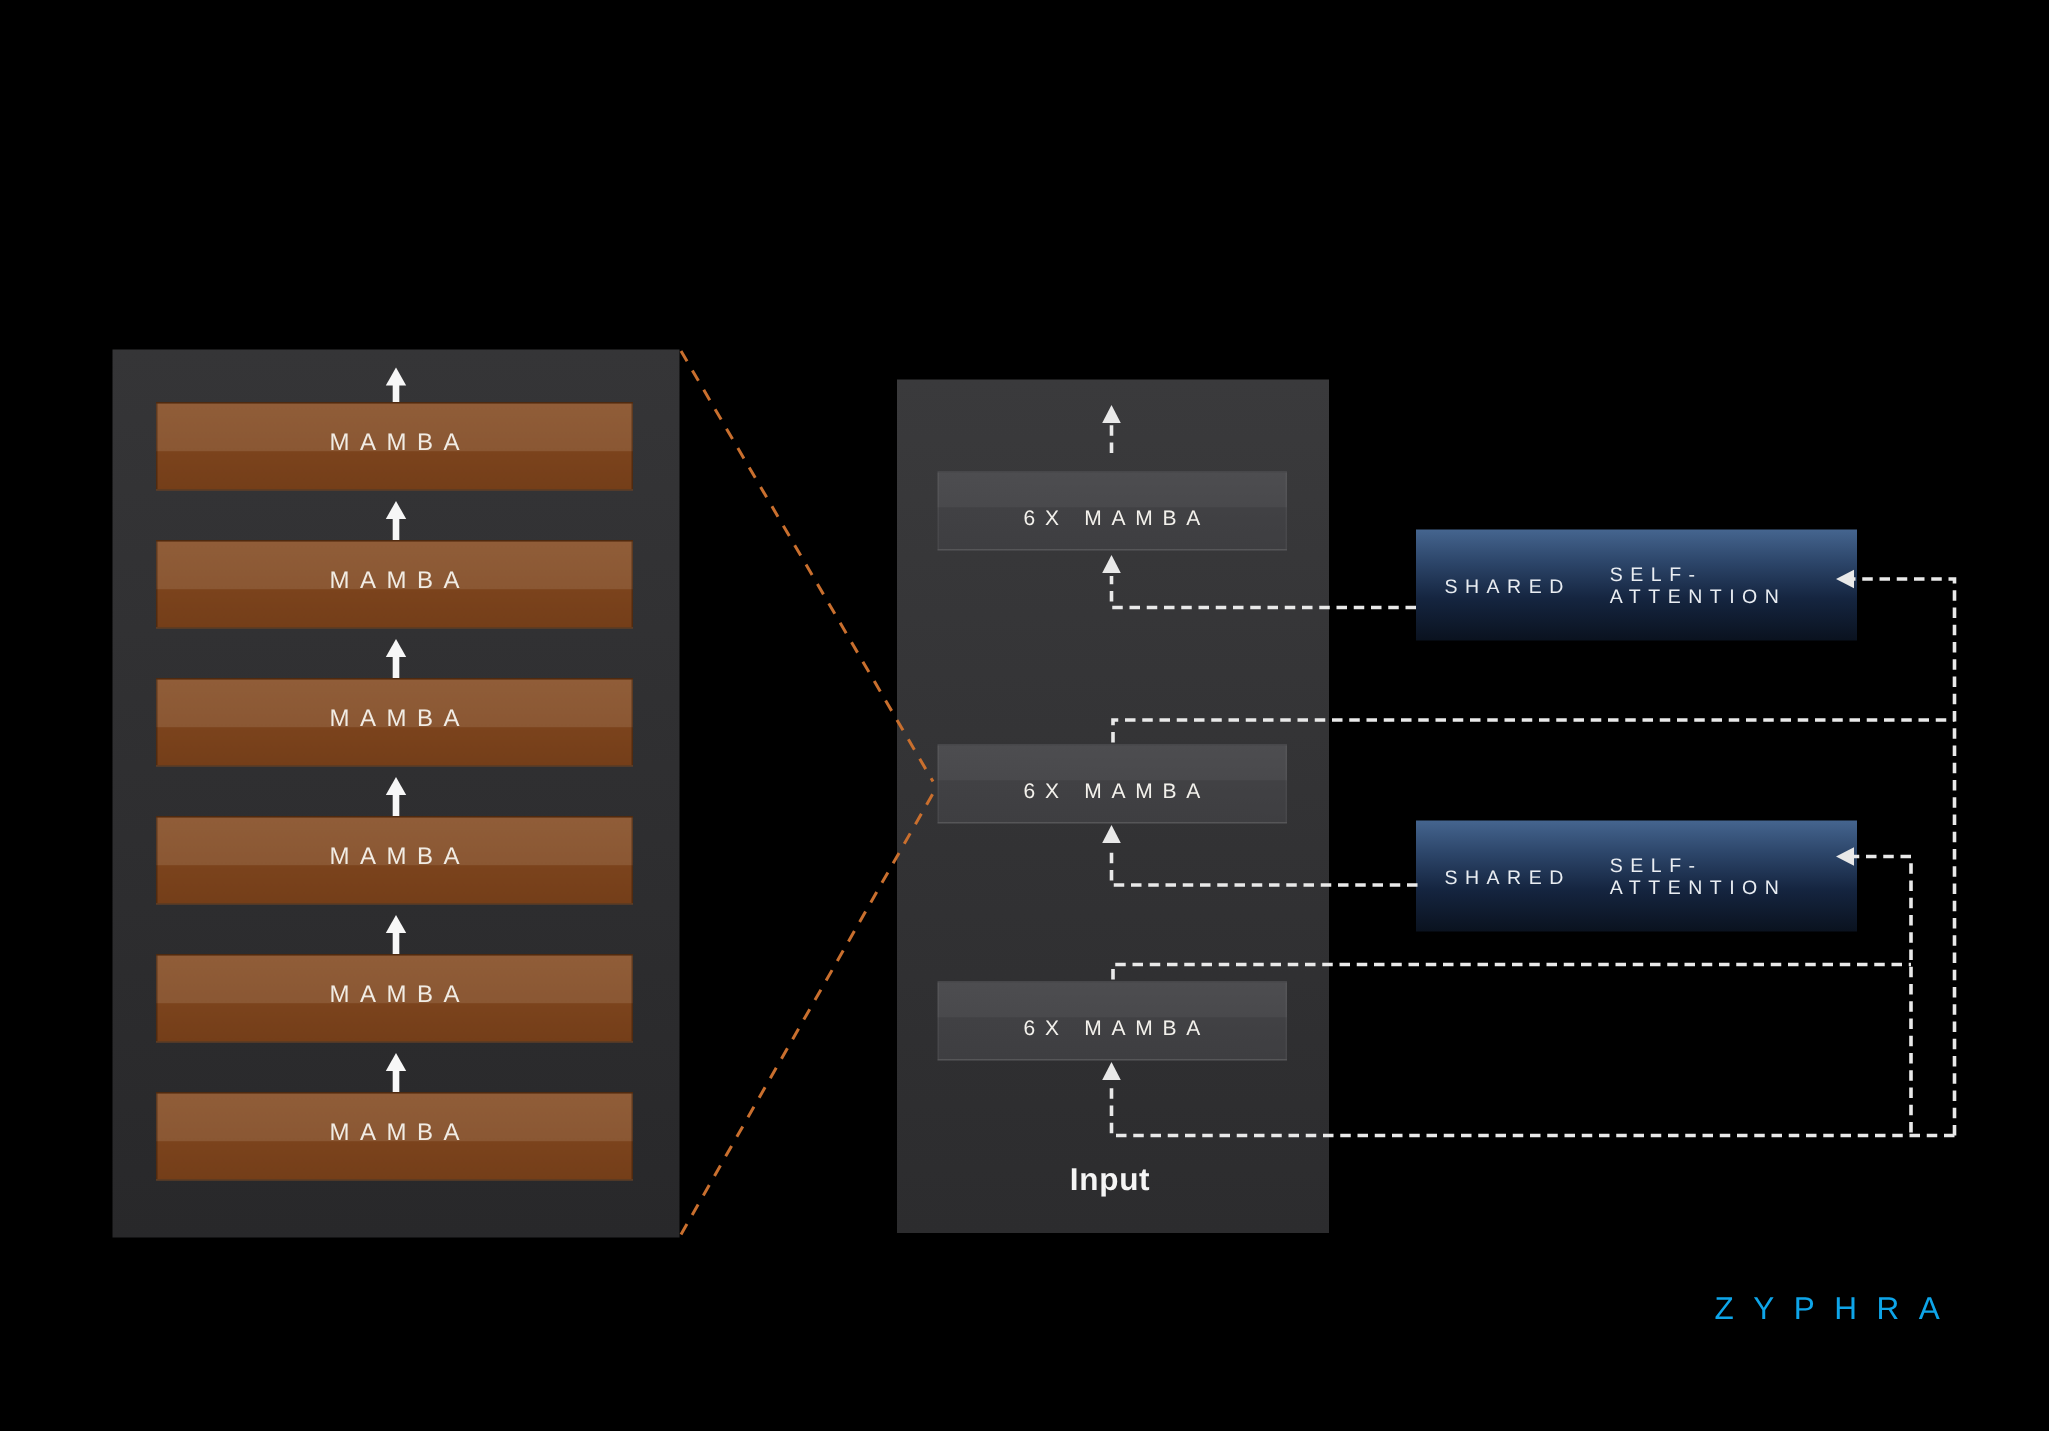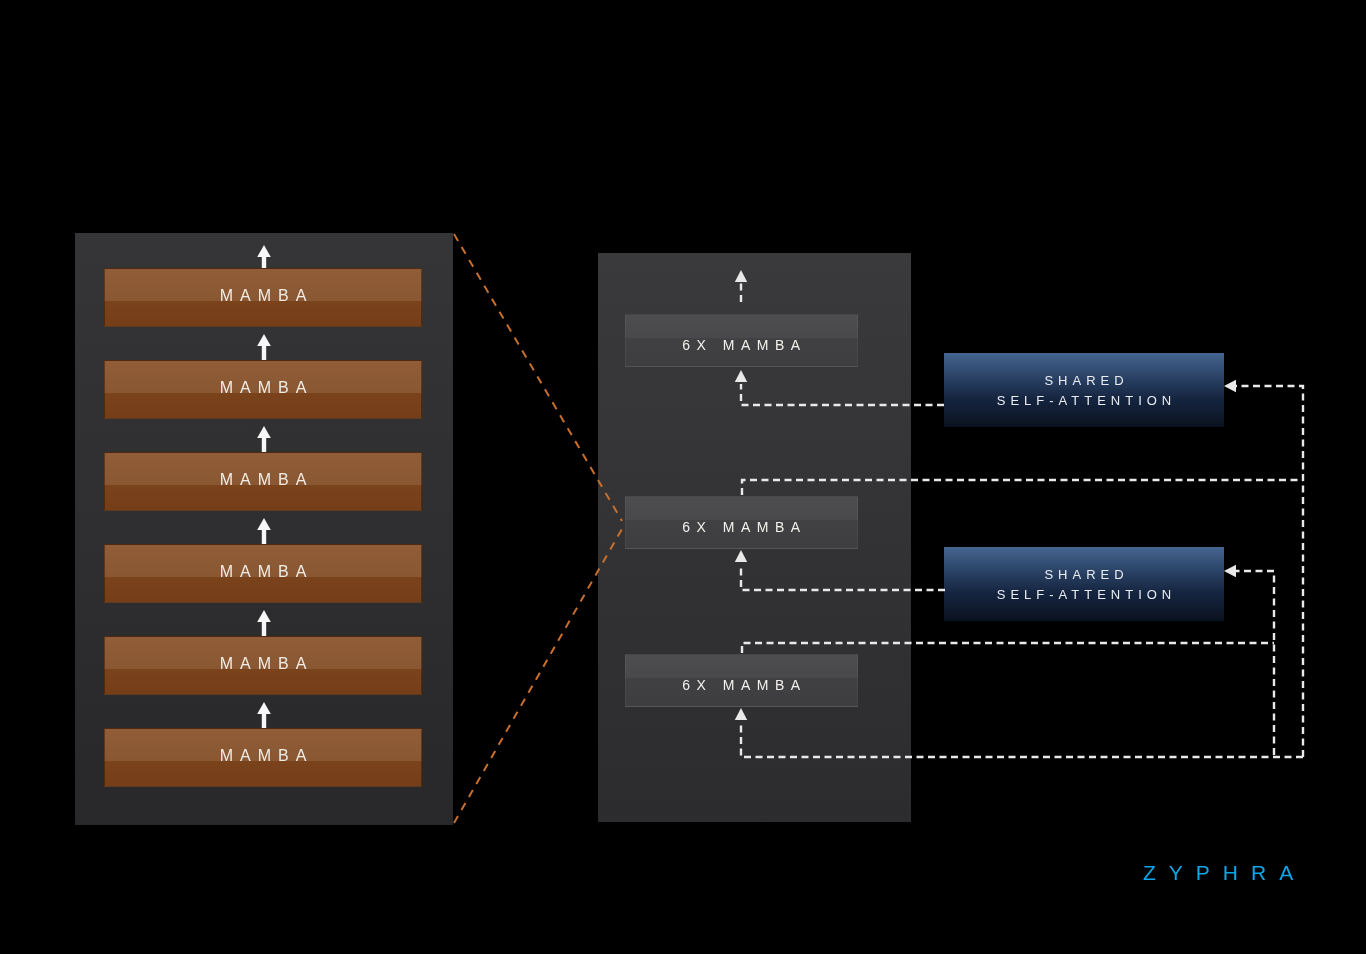--- a/index.html
+++ b/index.html
@@ -20,41 +20,41 @@
     position:absolute;left:29px;width:318px;height:59px;
     background:linear-gradient(180deg,#905d38 0%,#8a5733 56%,#7b431c 56%,#743e19 100%);
     border:1px solid rgba(35,18,4,.45);
     display:flex;align-items:center;justify-content:center;padding-bottom:4px;box-sizing:border-box;
   }
   .mamba-block span{
     color:#f1ece4;font-size:16px;letter-spacing:7px;margin-left:7px;font-weight:400;
   }
   
   .mid-panel{
-    position:absolute;left:598px;top:253px;width:313px;height:569px;
+    position:absolute;left:598px;top:253px;width:288px;height:569px;
     background:linear-gradient(180deg,#3a3a3c 0%,#323234 55%,#2c2c2e 100%);
   }
   .six-block{
     position:absolute;left:27px;width:233px;height:53px;
     background:linear-gradient(180deg,#4d4d50 0%,#49494c 46%,#414144 46%,#3e3e41 100%);
     border:1px solid rgba(255,255,255,.05);
     display:flex;align-items:center;justify-content:center;padding-top:8px;box-sizing:border-box;
   }
   .six-block span{
     color:#f3f1ec;font-size:14px;letter-spacing:6.5px;margin-left:6px;font-weight:400;
   }
   .input-label{
     position:absolute;left:0;top:522px;width:284px;text-align:center;
     color:#f5f5f5;font-size:21px;font-weight:600;letter-spacing:.5px;
   }
   
   .attn-box{
     position:absolute;left:944px;width:280px;height:74px;
     background:linear-gradient(180deg,#45658f 0%,#2c4569 30%,#152540 62%,#0a121f 100%);
-    display:flex;flex-direction:column;align-items:center;justify-content:center;gap:5px;
+    display:flex;flex-direction:row;align-items:center;justify-content:center;gap:21px;padding-left:14px;
   }
   .attn-box .l1,.attn-box .l2{
     color:#e9edf2;font-size:13px;letter-spacing:5px;margin-left:5px;font-weight:400;
   }
   #attn1{top:353px;} #attn2{top:547px;}
   
   .brand{
     position:absolute;left:1143px;top:861px;
     color:#0ea5e9;font-size:21px;font-weight:300;letter-spacing:13px;
   }
@@ -95,20 +95,21 @@
   <div class="mid-panel">
     <div class="six-block" style="top:61px">
         <span>6X MAMBA</span>
       </div>
     <div class="six-block" style="top:243px">
         <span>6X MAMBA</span>
       </div>
     <div class="six-block" style="top:401px">
         <span>6X MAMBA</span>
       </div>
+    <div class="input-label">Input</div>
   </div>
 
   <div class="attn-box" id="attn1">
     <span class="l1">SHARED</span>
     <span class="l2">SELF-ATTENTION</span>
   </div>
   <div class="attn-box" id="attn2">
     <span class="l1">SHARED</span>
     <span class="l2">SELF-ATTENTION</span>
   </div>

